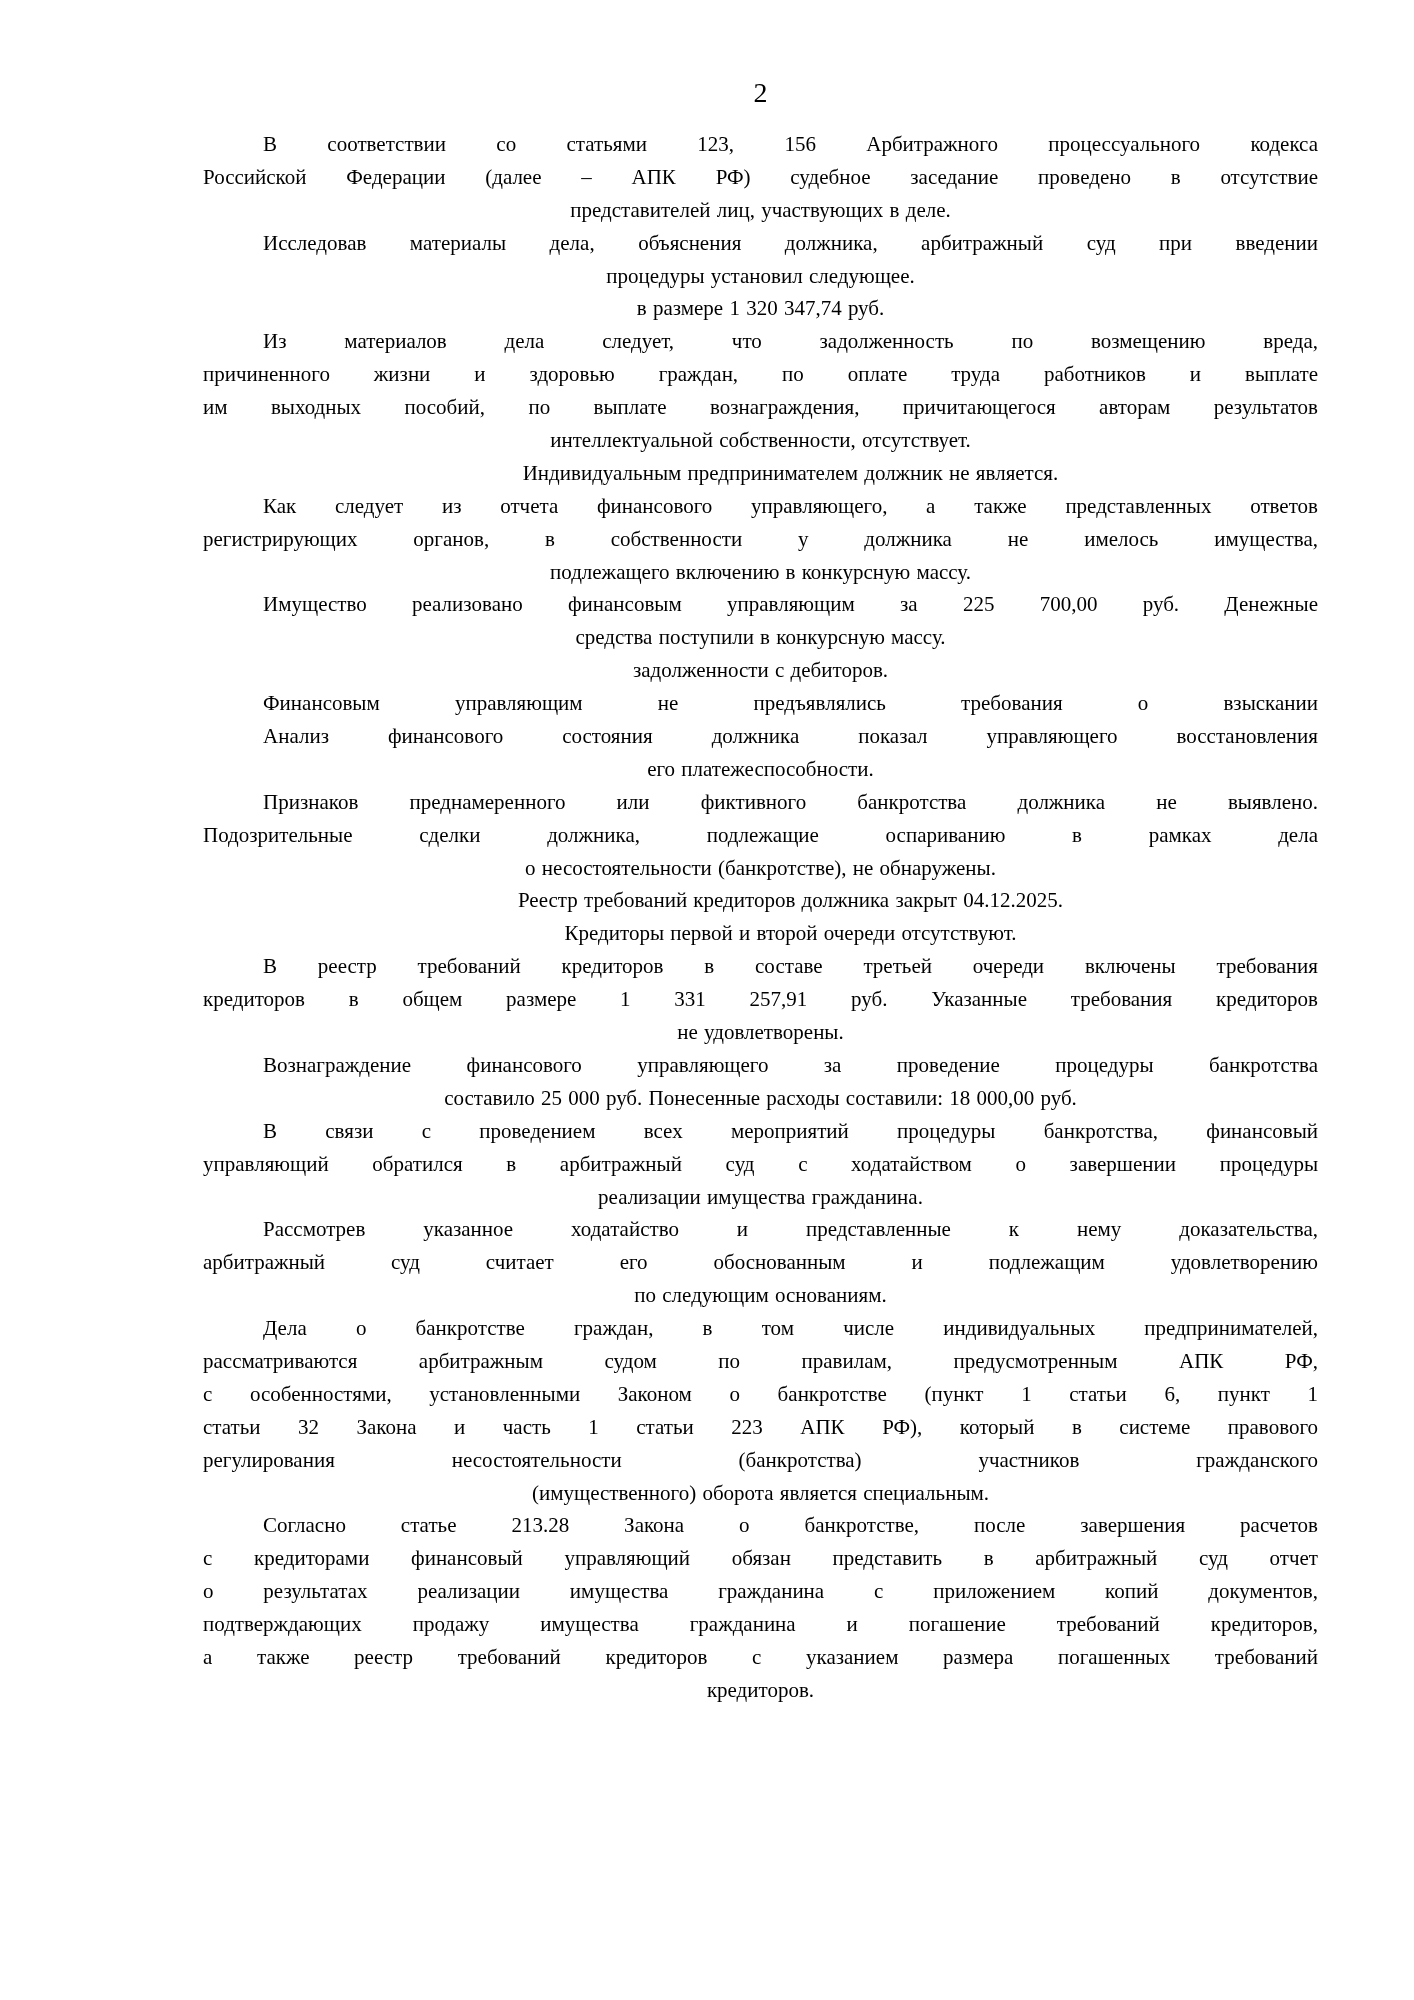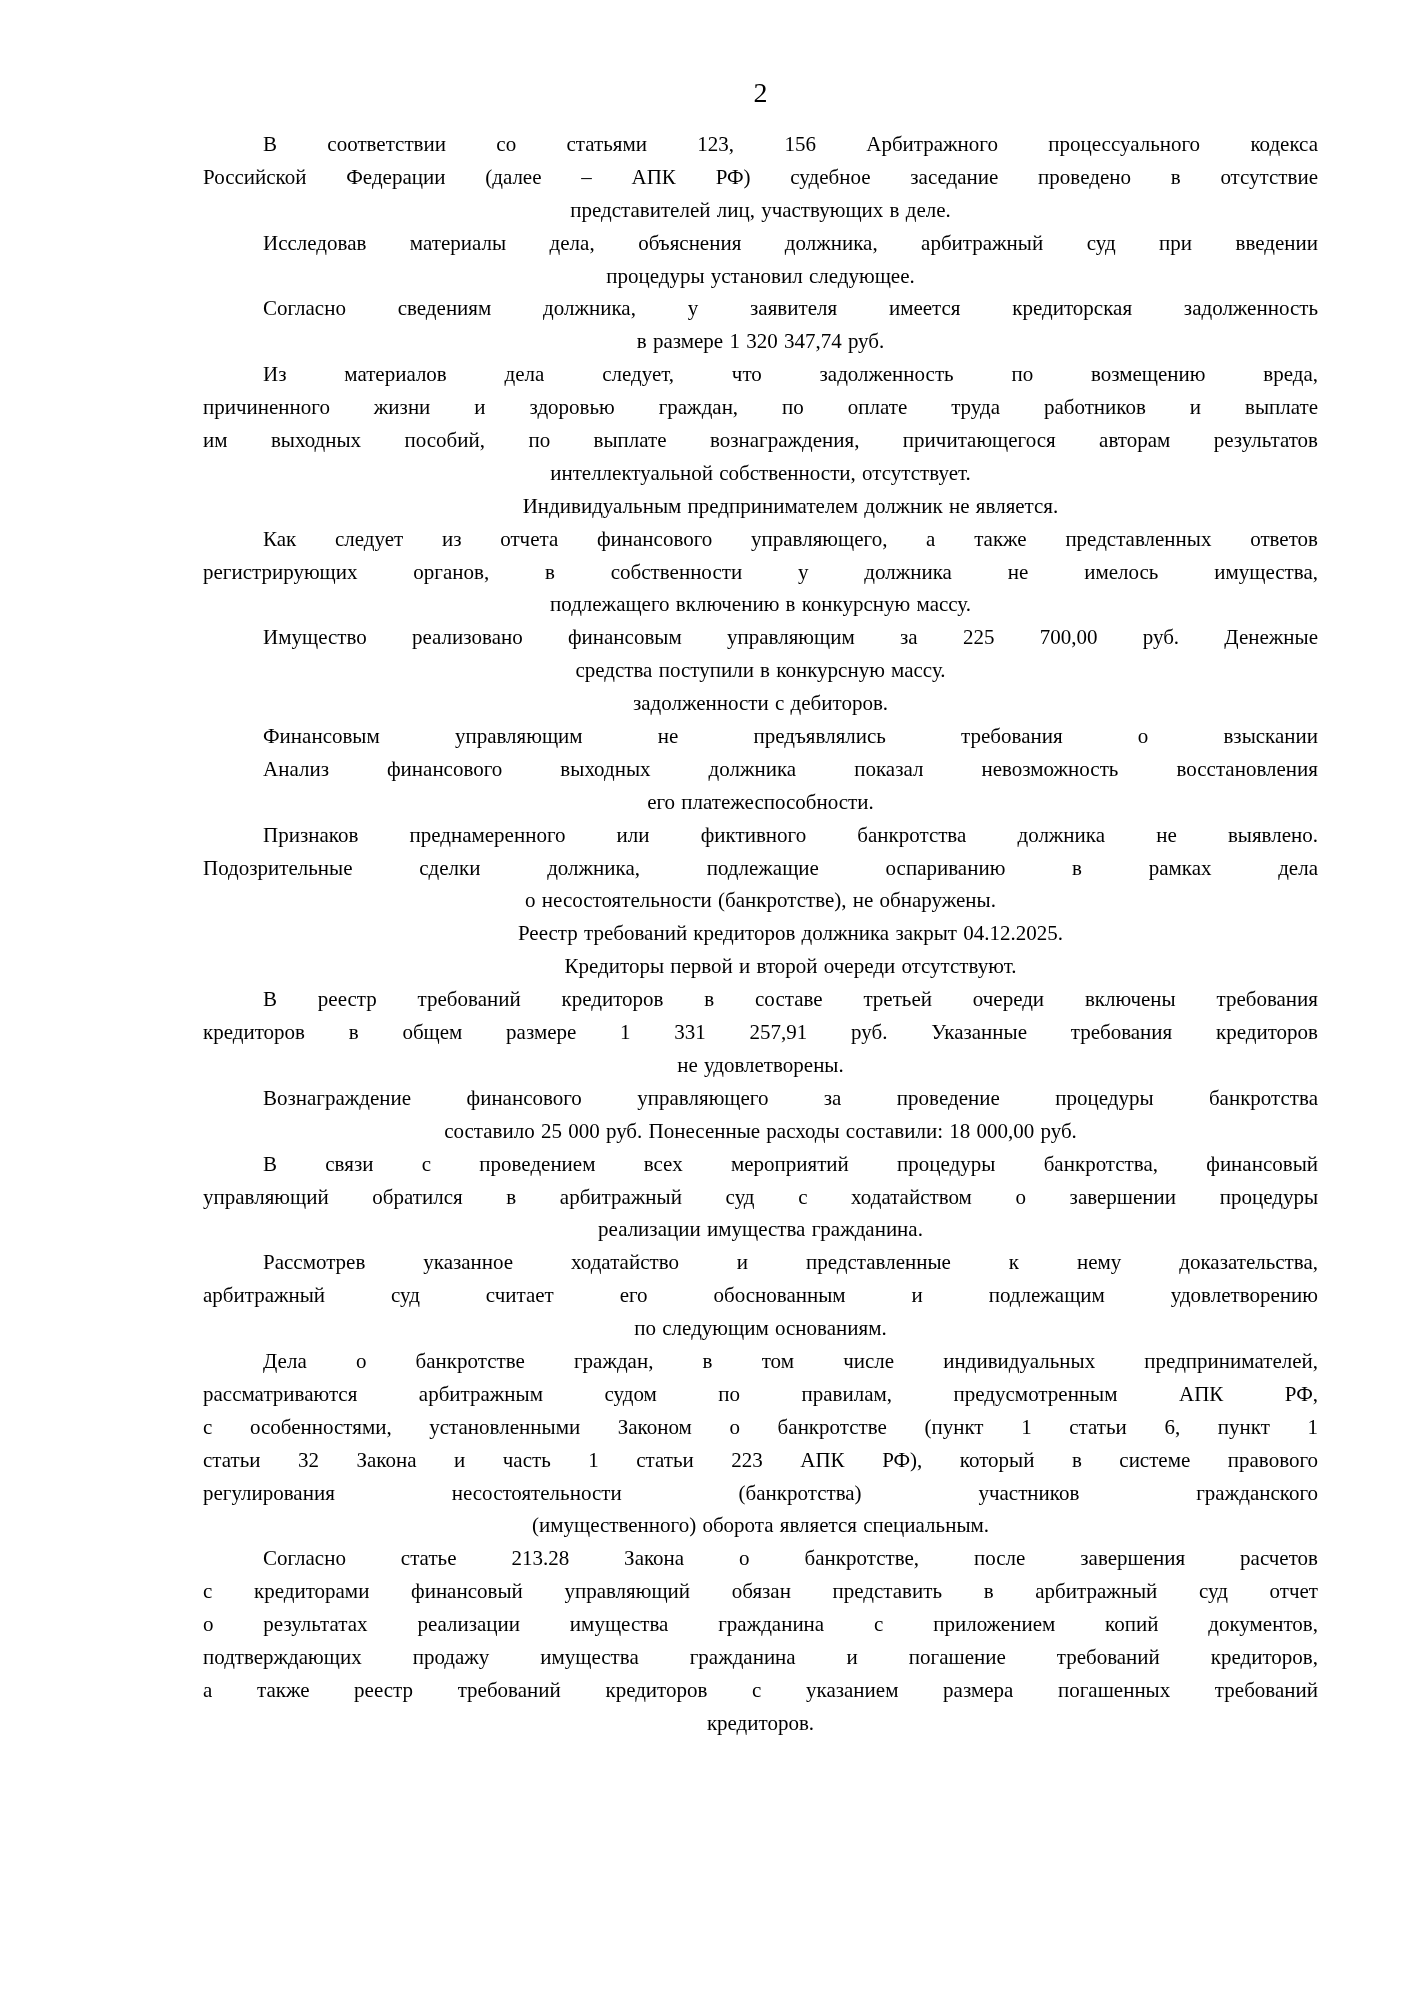--- a/index.html
+++ b/index.html
@@ -65,21 +65,20 @@
       <div class="para">
         <span class="line indent just">В соответствии со статьями 123, 156 Арбитражного процессуального кодекса</span>
         <span class="line just">Российской Федерации (далее – АПК РФ) судебное заседание проведено в отсутствие</span>
         <span class="line">представителей лиц, участвующих в деле.</span>
       </div>
       <div class="para">
         <span class="line indent just">Исследовав материалы дела, объяснения должника, арбитражный суд при введении</span>
         <span class="line">процедуры установил следующее.</span>
       </div>
       <div class="para">
-        <span class="line indent just">Согласно сведениям должника, у заявителя имеется кредиторская задолженность</span>
         <span class="line">в размере 1 320 347,74 руб.</span>
       </div>
       <div class="para">
         <span class="line indent just">Из материалов дела следует, что задолженность по возмещению вреда,</span>
         <span class="line just">причиненного жизни и здоровью граждан, по оплате труда работников и выплате</span>
         <span class="line just">им выходных пособий, по выплате вознаграждения, причитающегося авторам результатов</span>
         <span class="line">интеллектуальной собственности, отсутствует.</span>
       </div>
       <div class="para">
         <span class="line indent">Индивидуальным предпринимателем должник не является.</span>
@@ -91,21 +90,21 @@
       </div>
       <div class="para">
         <span class="line indent just">Имущество реализовано финансовым управляющим за 225 700,00 руб. Денежные</span>
         <span class="line">средства поступили в конкурсную массу.</span>
       </div>
       <div class="para">
         <span class="line">задолженности с дебиторов.</span>
         <span class="line indent just">Финансовым управляющим не предъявлялись требования о взыскании</span>
       </div>
       <div class="para">
-        <span class="line indent just">Анализ финансового выходных должника показал невозможность восстановления</span>
+        <span class="line indent just">Анализ финансового состояния должника показал управляющего восстановления</span>
         <span class="line">его платежеспособности.</span>
       </div>
       <div class="para">
         <span class="line indent just">Признаков преднамеренного или фиктивного банкротства должника не выявлено.</span>
         <span class="line just">Подозрительные сделки должника, подлежащие оспариванию в рамках дела</span>
         <span class="line">о несостоятельности (банкротстве), не обнаружены.</span>
       </div>
       <div class="para">
         <span class="line indent">Реестр требований кредиторов должника закрыт 04.12.2025.</span>
       </div>

